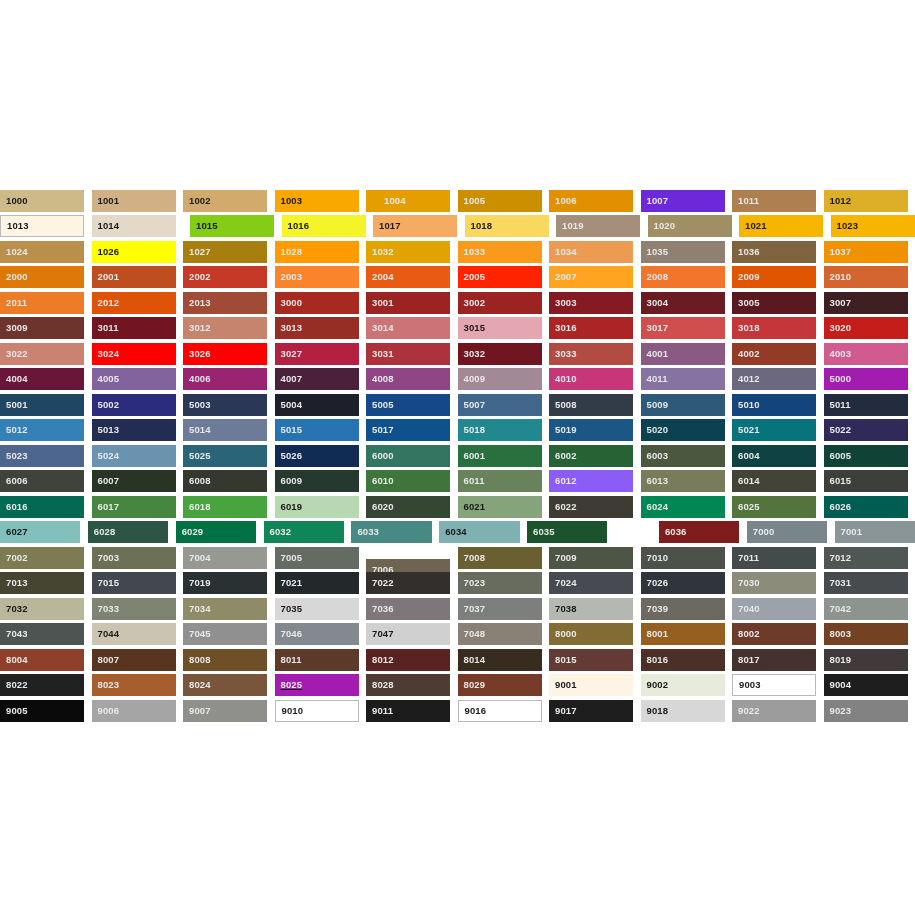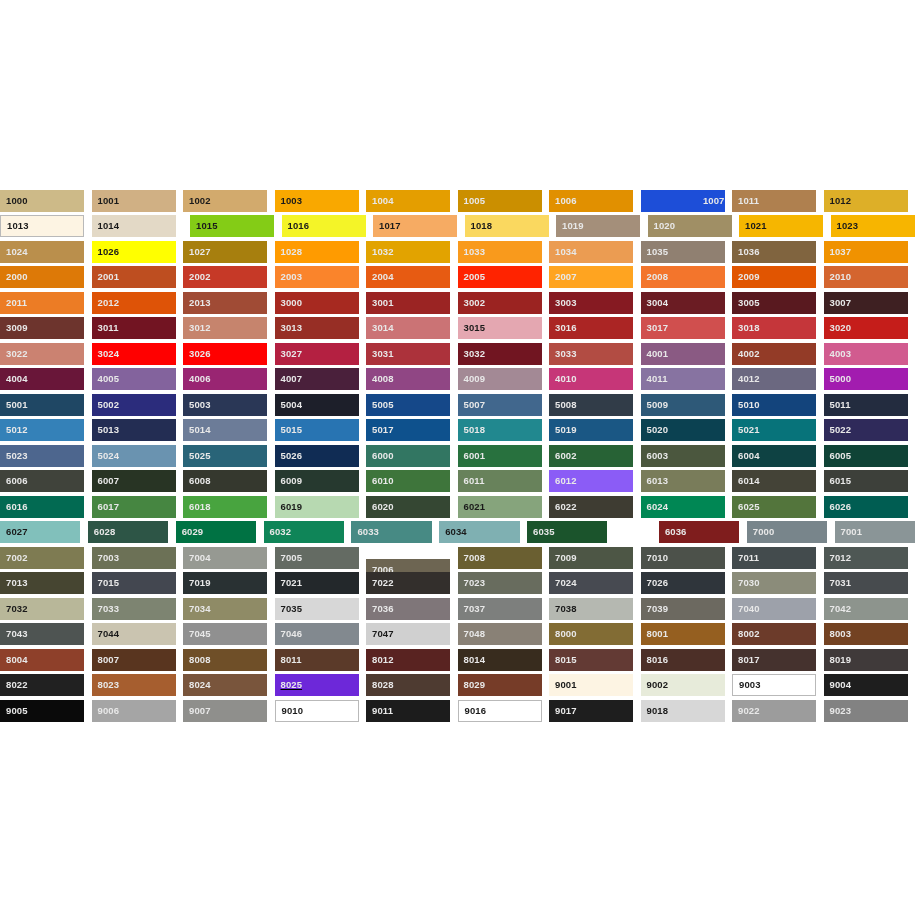--- a/index.html
+++ b/index.html
@@ -65,30 +65,30 @@
       </div>
       <div class="ral-cell" style="background-color: rgb(208, 176, 132);">
         <span class="ral-code dark-text">1001</span>
       </div>
       <div class="ral-cell" style="background-color: rgb(210, 170, 109);">
         <span class="ral-code dark-text">1002</span>
       </div>
       <div class="ral-cell" style="background-color: rgb(249, 168, 0);">
         <span class="ral-code dark-text">1003</span>
       </div>
-      <div class="ral-cell" style="background-color: rgb(228, 158, 0);">
+      <div class="ral-cell" style="background-color: rgb(228, 158, 0); padding-left: 12px;">
         <span class="ral-code light-text">1004</span>
       </div>
       <div class="ral-cell" style="background-color: rgb(203, 143, 0);">
         <span class="ral-code light-text">1005</span>
       </div>
       <div class="ral-cell" style="background-color: rgb(225, 144, 0);">
         <span class="ral-code light-text">1006</span>
       </div>
-      <div class="ral-cell" style="background-color: #1d4ed8; justify-content: flex-end;">
+      <div class="ral-cell" style="background-color: #6d28d9;">
         <span class="ral-code light-text">1007</span>
       </div>
       <div class="ral-cell" style="background-color: rgb(175, 128, 79);">
         <span class="ral-code light-text">1011</span>
       </div>
       <div class="ral-cell last" style="background-color: rgb(221, 175, 40);">
         <span class="ral-code dark-text">1012</span>
       </div>
     </div>
     <div class="ral-row">
@@ -670,21 +670,21 @@
     <div class="ral-row">
       <div class="ral-cell first" style="background-color: rgb(33, 33, 33);">
         <span class="ral-code light-text">8022</span>
       </div>
       <div class="ral-cell" style="background-color: rgb(166, 94, 47);">
         <span class="ral-code light-text">8023</span>
       </div>
       <div class="ral-cell" style="background-color: rgb(121, 85, 60);">
         <span class="ral-code light-text">8024</span>
       </div>
-      <div class="ral-cell" style="background-color: #6d28d9; text-decoration: underline;">
+      <div class="ral-cell" style="background-color: #a21caf; text-decoration: underline;">
         <span class="ral-code light-text">8025</span>
       </div>
       <div class="ral-cell" style="background-color: rgb(78, 59, 49);">
         <span class="ral-code light-text">8028</span>
       </div>
       <div class="ral-cell" style="background-color: rgb(118, 60, 40);">
         <span class="ral-code light-text">8029</span>
       </div>
       <div class="ral-cell" style="background-color: rgb(253, 244, 227);">
         <span class="ral-code dark-text">9001</span>

